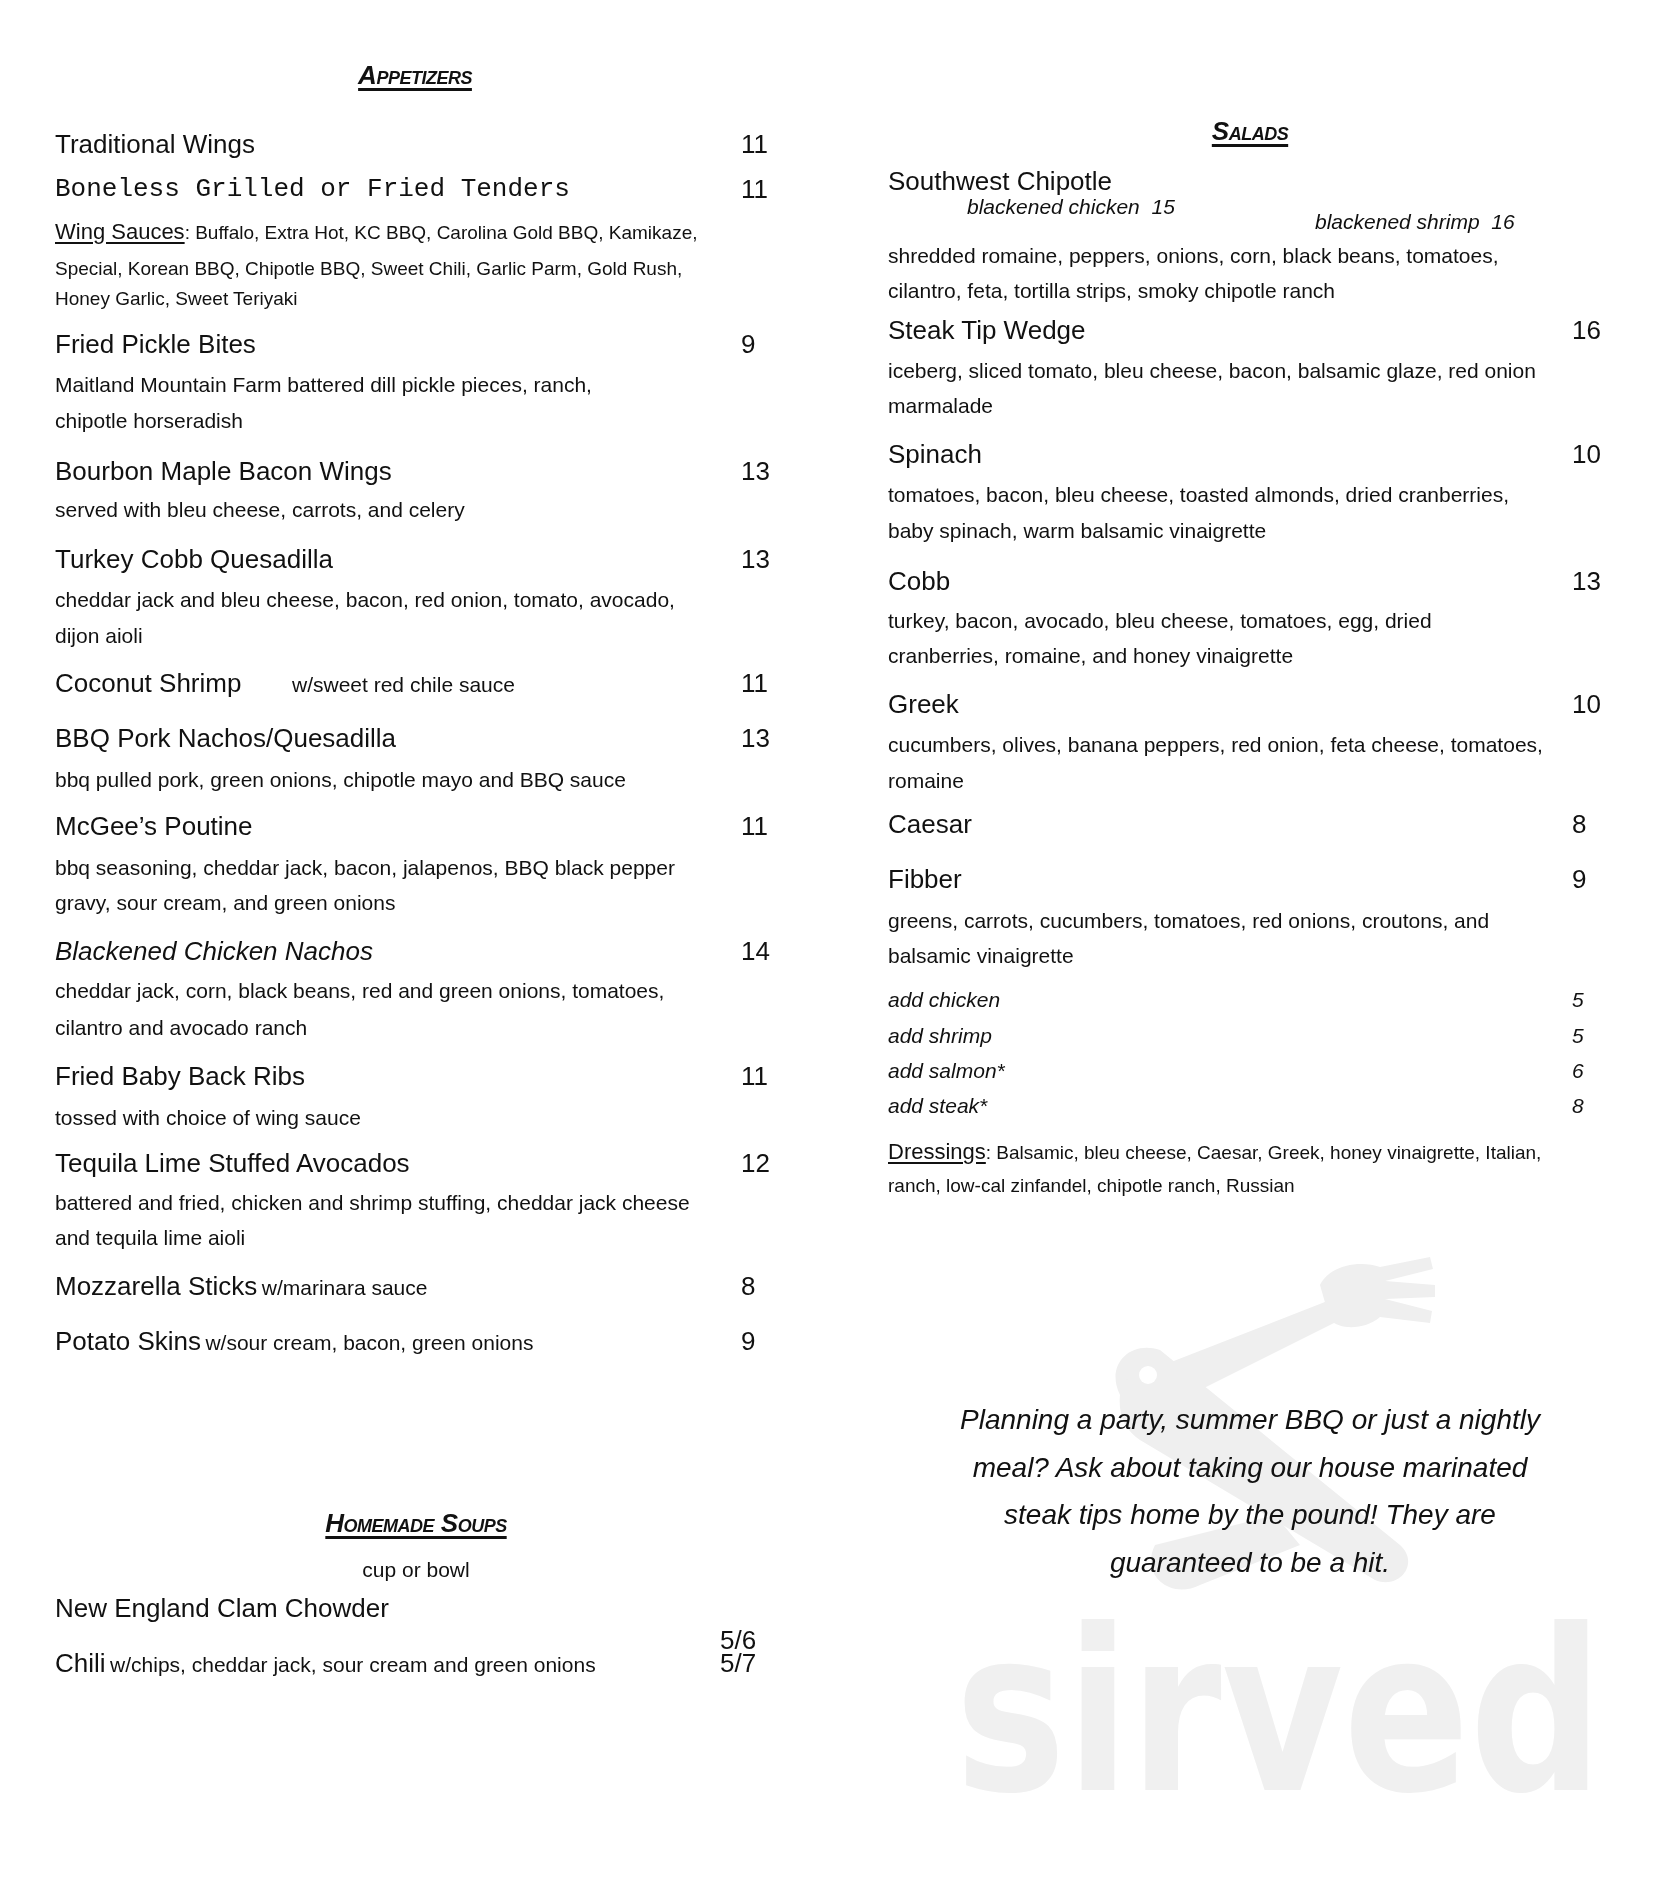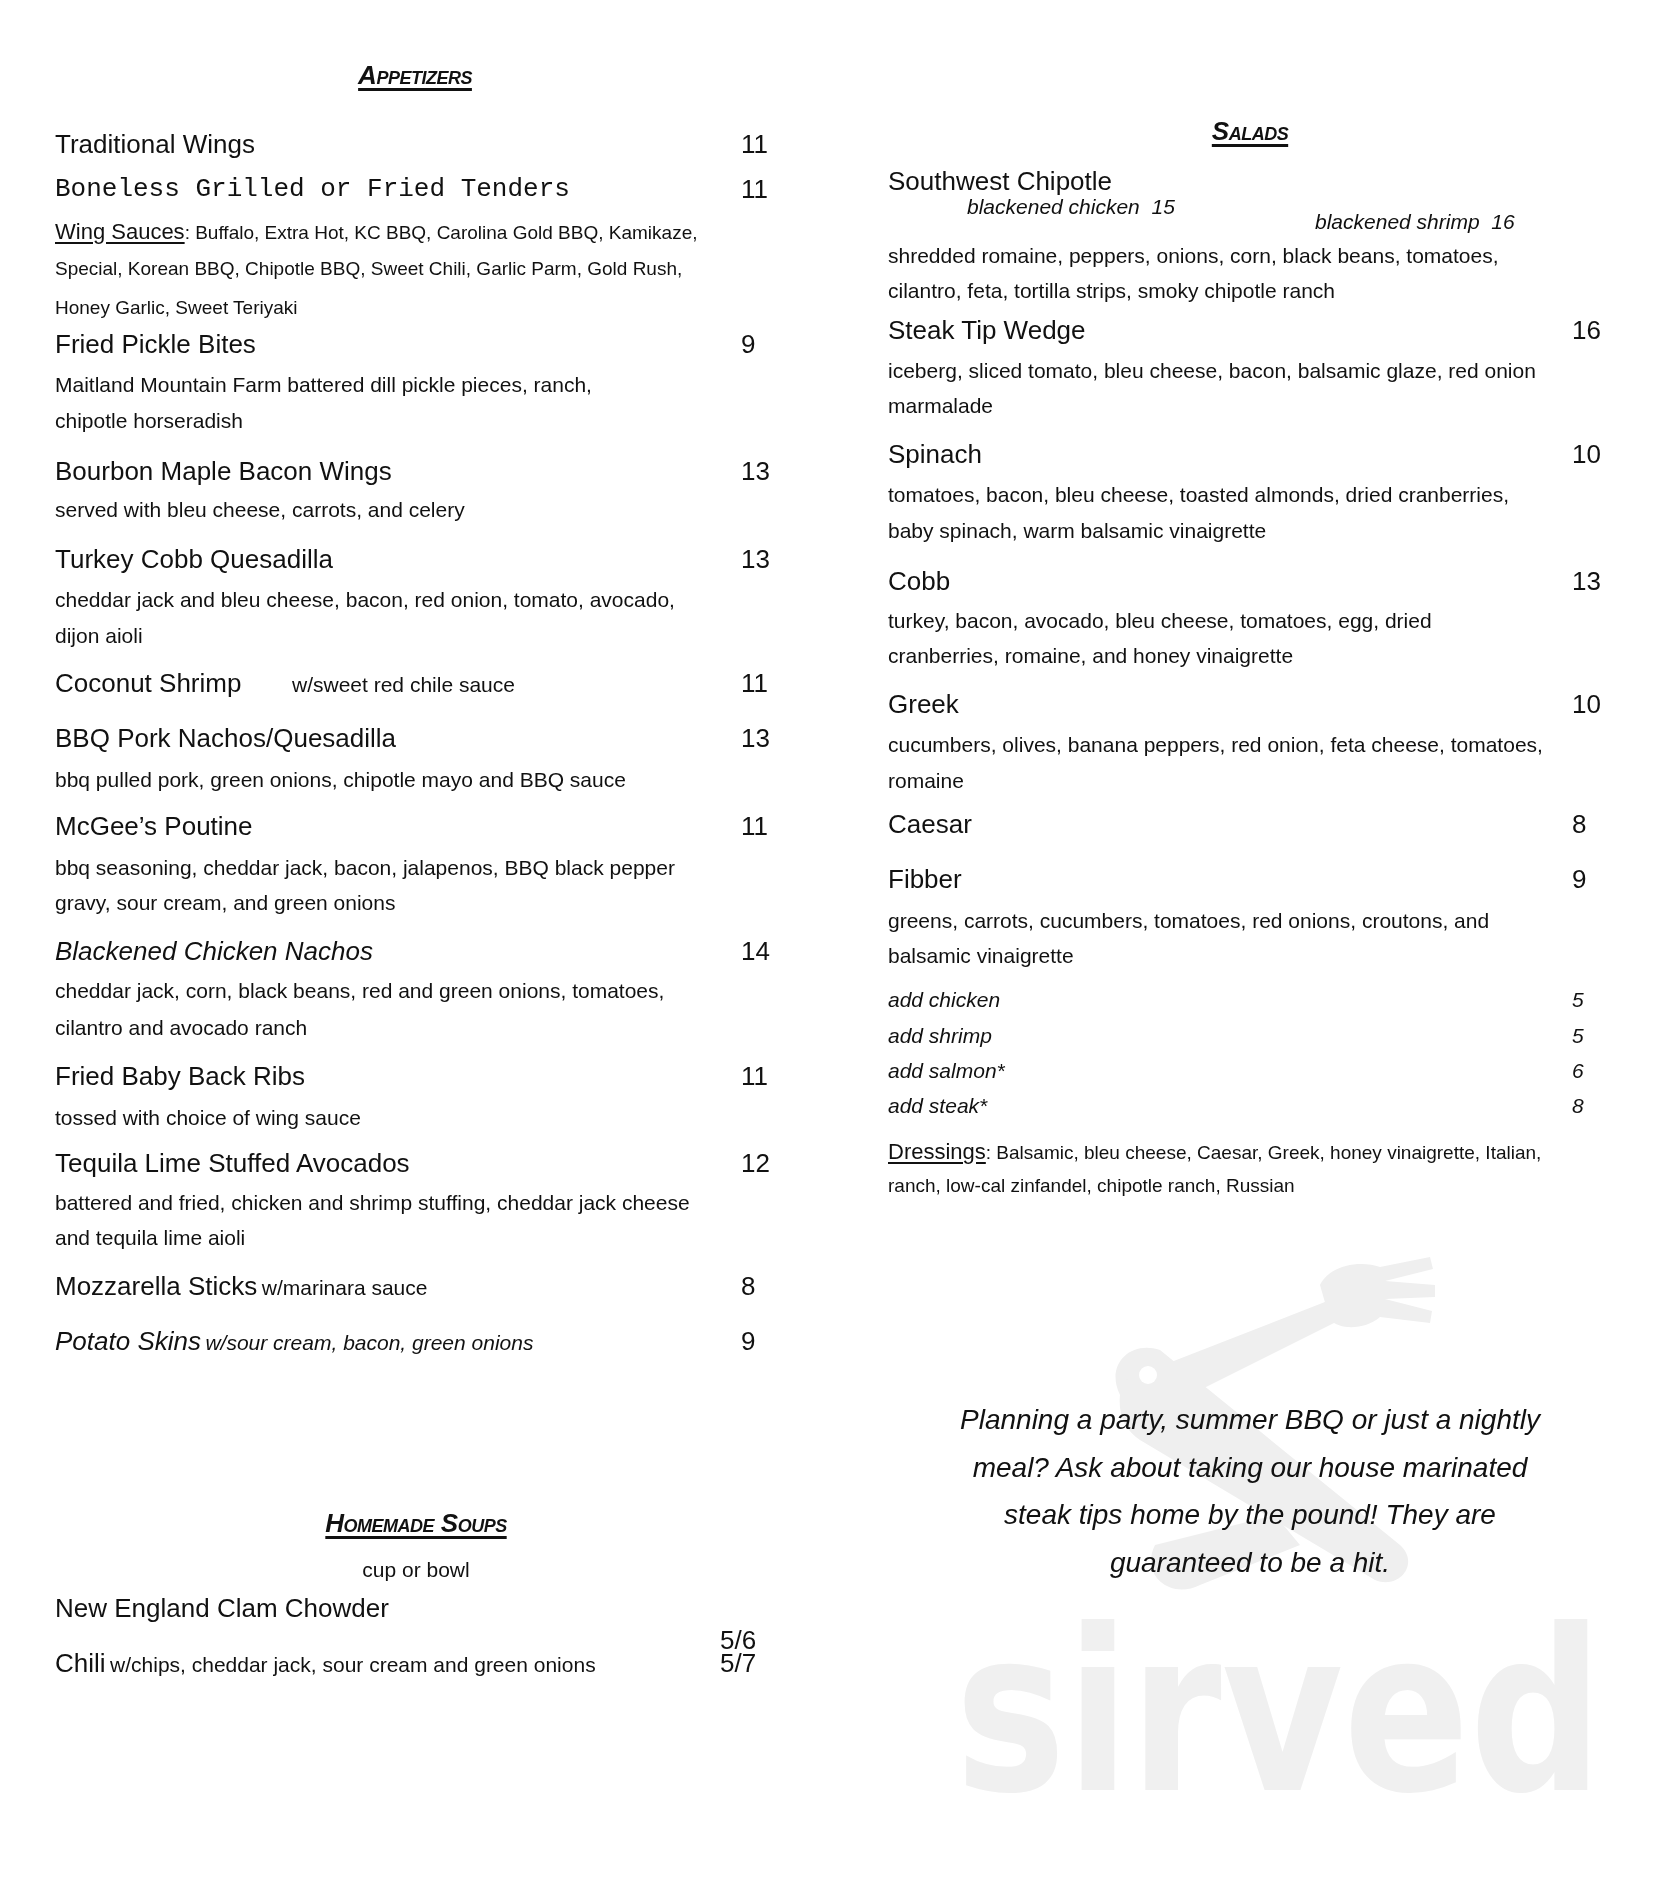--- a/index.html
+++ b/index.html
@@ -45,21 +45,21 @@
 <div class="abs title" style="left:55px; top:131px;">Traditional Wings</div>
 <div class="abs price" style="left:741px; top:131px;">11</div>
 
 <div class="abs title" style="left:55px; top:176px;font-family:Liberation Mono, monospace;">Boneless Grilled or Fried Tenders</div>
 <div class="abs price" style="left:741px; top:176px;">11</div>
 
 <div class="abs" style="left:55px; top:221px;">
   <span class="label-u">Wing Sauces</span><span class="small">: Buffalo, Extra Hot, KC BBQ, Carolina Gold BBQ, Kamikaze,</span>
 </div>
 <div class="abs small" style="left:55px; top:259px;">Special, Korean BBQ, Chipotle BBQ, Sweet Chili, Garlic Parm, Gold Rush,</div>
-<div class="abs small" style="left:55px; top:298px;">Honey Garlic, Sweet Teriyaki</div>
+<div class="abs small" style="left:55px; top:289px;">Honey Garlic, Sweet Teriyaki</div>
 
 <div class="abs title" style="left:55px; top:331px;">Fried Pickle Bites</div>
 <div class="abs price" style="left:741px; top:331px;">9</div>
 <div class="abs desc" style="left:55px; top:374px;">Maitland Mountain Farm battered dill pickle pieces, ranch,</div>
 <div class="abs desc" style="left:55px; top:410px;">chipotle horseradish</div>
 
 <div class="abs title" style="left:55px; top:458px;">Bourbon Maple Bacon Wings</div>
 <div class="abs price" style="left:741px; top:458px;">13</div>
 <div class="abs desc" style="left:55px; top:499px;">served with bleu cheese, carrots, and celery</div>
 
@@ -94,21 +94,21 @@
 <div class="abs price" style="left:741px; top:1150px;">12</div>
 <div class="abs desc" style="left:55px; top:1192px;">battered and fried, chicken and shrimp stuffing, cheddar jack cheese</div>
 <div class="abs desc" style="left:55px; top:1227px;">and tequila lime aioli</div>
 
 <div class="abs" style="left:55px; top:1273px;">
   <span class="title">Mozzarella Sticks</span>
   <span class="inline-note">w/marinara sauce</span>
 </div>
 <div class="abs price" style="left:741px; top:1273px;">8</div>
 
-<div class="abs" style="left:55px; top:1328px;font-style:italic;">
+<div class="abs" style="left:55px; top:1328px;">
   <span class="title">Potato Skins</span>
   <span class="inline-note">w/sour cream, bacon, green onions</span>
 </div>
 <div class="abs price" style="left:741px; top:1328px;">9</div>
 
 <div class="abs heading" style="left:416px; top:1510px;">Homemade Soups</div>
 <div class="abs desc center" style="left:416px; top:1559px;">cup or bowl</div>
 
 <div class="abs title" style="left:55px; top:1595px;">New England Clam Chowder</div>
 <div class="abs price" style="left:720px; top:1595px;margin-top:32px;">5/6</div>

